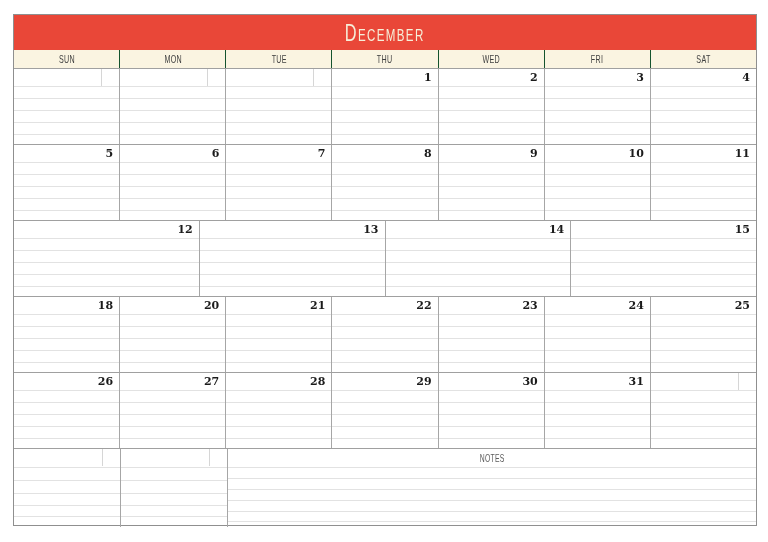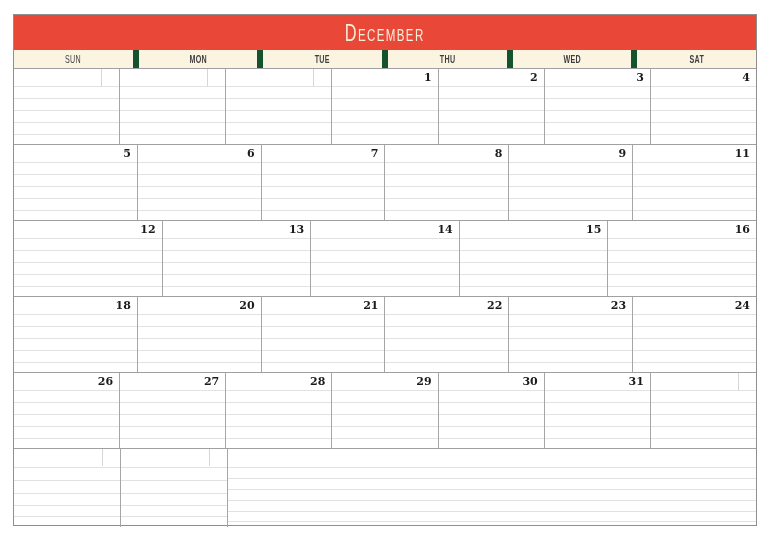--- a/index.html
+++ b/index.html
@@ -15,21 +15,21 @@
   .month-header { height:35px; background:#e94738; display:flex;
                   align-items:center; justify-content:center; }
   .month-title { font-size:24px; font-variant:small-caps; letter-spacing:2px;
                  color:#f6efd9; display:inline-block; transform:scaleX(0.68);
                  transform-origin:50% 50%; }
 
   
   .dow-row { height:19px; background:#faf4e1; display:flex;
              border-bottom:1px solid #a0a0a0;justify-content:center; }
   .dow-cell { flex:1 1 0; display:flex; align-items:center; justify-content:center; }
-  .dow-cell + .dow-cell { border-left:6px solid #14532d;font-weight:bold; }
+  .dow-cell + .dow-cell { border-left:1px solid #14532d; }
   .dow-label { font-size:11.5px; color:#3f3f3f; letter-spacing:0.5px;
                display:inline-block; transform:scaleX(0.62); transform-origin:50% 50%; }
 
   
   .week { position:relative; height:76px; border-bottom:1px solid #a0a0a0; }
   .rl { position:absolute; left:0; right:0; height:1px; background:#e2e2e2; }
   .week .rl:nth-of-type(1){ top:17px; }
   .week .rl:nth-of-type(2){ top:29px; }
   .week .rl:nth-of-type(3){ top:41px; }
   .week .rl:nth-of-type(4){ top:53px; }
@@ -88,20 +88,23 @@
       <div class="dow-cell">
           <span class="dow-label">TUE</span>
         </div>
       <div class="dow-cell">
           <span class="dow-label">THU</span>
         </div>
       <div class="dow-cell">
           <span class="dow-label">WED</span>
         </div>
       <div class="dow-cell">
+          <span class="dow-label">FRI</span>
+        </div>
+      <div class="dow-cell">
           <span class="dow-label">SAT</span>
         </div>
     </div>
 
     <div class="week">
       <div class="rl"></div>
         <div class="rl"></div>
         <div class="rl"></div>
         <div class="rl"></div>
         <div class="rl"></div>
@@ -146,20 +149,23 @@
         <div class="day-cell">
             <div class="date-num">7</div>
           </div>
         <div class="day-cell">
             <div class="date-num">8</div>
           </div>
         <div class="day-cell">
             <div class="date-num">9</div>
           </div>
         <div class="day-cell">
+            <div class="date-num">10</div>
+          </div>
+        <div class="day-cell">
             <div class="date-num">11</div>
           </div>
       </div>
     </div>
 
     <div class="week">
       <div class="rl"></div>
         <div class="rl"></div>
         <div class="rl"></div>
         <div class="rl"></div>
@@ -170,23 +176,20 @@
           </div>
         <div class="day-cell">
             <div class="date-num">13</div>
           </div>
         <div class="day-cell">
             <div class="date-num">14</div>
           </div>
         <div class="day-cell">
             <div class="date-num">15</div>
           </div>
-        <div class="day-cell">
-            <div class="date-num">16</div>
-          </div>
       </div>
     </div>
 
     <div class="week">
       <div class="rl"></div>
         <div class="rl"></div>
         <div class="rl"></div>
         <div class="rl"></div>
         <div class="rl"></div>
       <div class="cells">
@@ -200,20 +203,23 @@
             <div class="date-num">21</div>
           </div>
         <div class="day-cell">
             <div class="date-num">22</div>
           </div>
         <div class="day-cell">
             <div class="date-num">23</div>
           </div>
         <div class="day-cell">
             <div class="date-num">24</div>
+          </div>
+        <div class="day-cell">
+            <div class="date-num">25</div>
           </div>
       </div>
     </div>
 
     <div class="week">
       <div class="rl"></div>
         <div class="rl"></div>
         <div class="rl"></div>
         <div class="rl"></div>
         <div class="rl"></div>
@@ -258,17 +264,20 @@
             </div>
         </div>
       </div>
       <div class="notes-main">
         <div class="rl"></div>
           <div class="rl"></div>
           <div class="rl"></div>
           <div class="rl"></div>
           <div class="rl"></div>
           <div class="rl"></div>
+        <div class="notes-title">
+          <span class="notes-label">NOTES</span>
+        </div>
       </div>
     </div>
 
   </div>
 </div>
 
 </body></html>

